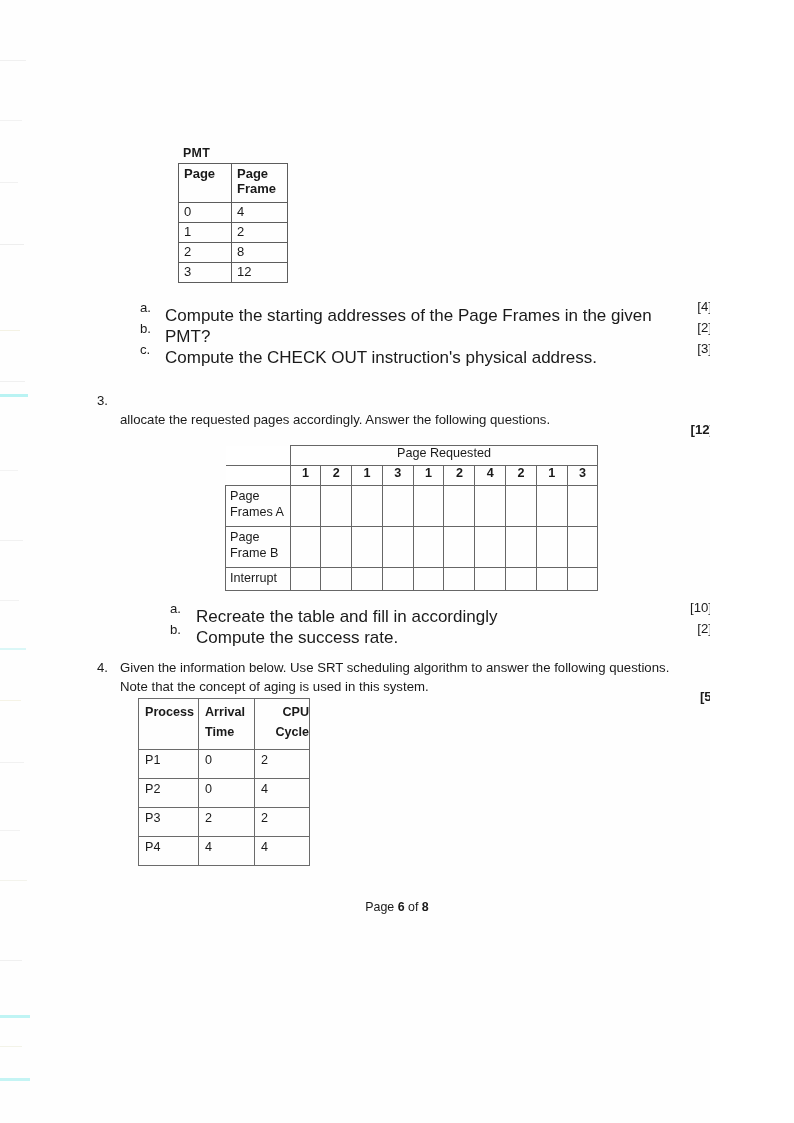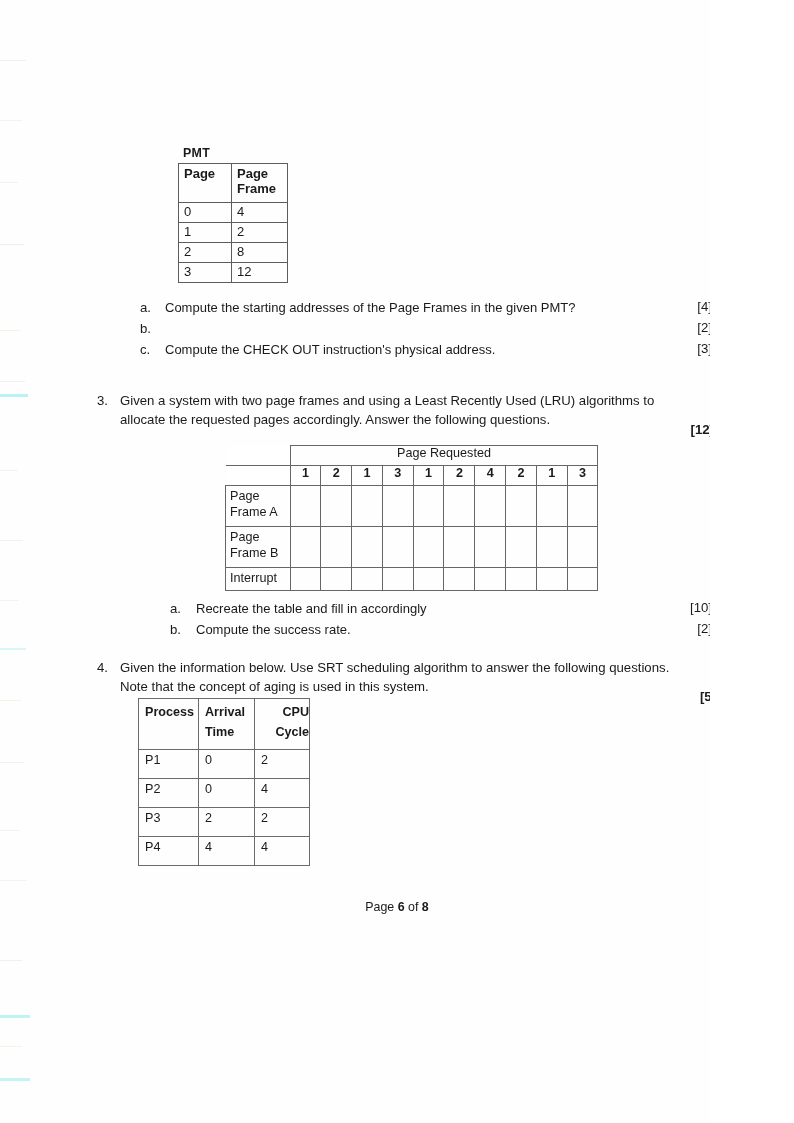--- a/index.html
+++ b/index.html
@@ -45,22 +45,23 @@
   }
   .marks.bold { font-weight: bold; margin-top: 10px; }
 
   .sub-label {
     position: absolute;
     font-size: 13.2px;
     line-height: 21px;
   }
   .sub-text {
     position: absolute;
-    font-size: 13px;
+    font-size: 17px;
     line-height: 21px;
+    margin-top: 8px;
   }
 
   
   .pmt-caption {
     position: absolute;
     left: 183px;
     top: 146px;
     font-size: 12.4px;
     font-weight: bold;
     letter-spacing: .3px;
@@ -232,21 +233,20 @@
   <div class="marks" style="left:652px; top:297px;">[4]</div>
 
   <div class="sub-label" style="left:140px; top:318px;">b.</div>
   <div class="marks" style="left:652px; top:318px;">[2]</div>
 
   <div class="sub-label" style="left:140px; top:339px;">c.</div>
   <div class="sub-text" style="left:165px; top:339px; width:500px;">Compute the CHECK OUT instruction's physical address.</div>
   <div class="marks" style="left:652px; top:339px;">[3]</div>
 
   <div class="q-num" style="left:97px; top:391px;">3.</div>
-  <div class="q-text" style="left:120px; top:391px; width:594px;">Given a system with two page frames and using a Least Recently Used (LRU) algorithms to</div>
   <div class="q-text" style="left:120px; top:410px; width:500px;">allocate the requested pages accordingly. Answer the following questions.</div>
   <div class="marks bold" style="left:654px; top:410px;">[12]</div>
 
   <table class="grid" id="lru-table">
     <tbody>
         <tr>
       <td class="corner"></td>
       <td class="pr-head" colspan="10">Page Requested</td>
     </tr>
     <tr>
@@ -258,21 +258,21 @@
       <td class="pr-num">1</td>
       <td class="pr-num">2</td>
       <td class="pr-num">4</td>
       <td class="pr-num">2</td>
       <td class="pr-num">1</td>
       <td class="pr-num">3</td>
     </tr>
     <tr>
       <td class="rowlab">
         <span>Page</span><br>
-        <span>Frame A</span>
+        <span>Frames A</span>
       </td>
       <td class="empty"></td>
       <td class="empty"></td>
       <td class="empty"></td>
       <td class="empty"></td>
       <td class="empty"></td>
       <td class="empty"></td>
       <td class="empty"></td>
       <td class="empty"></td>
       <td class="empty"></td>

